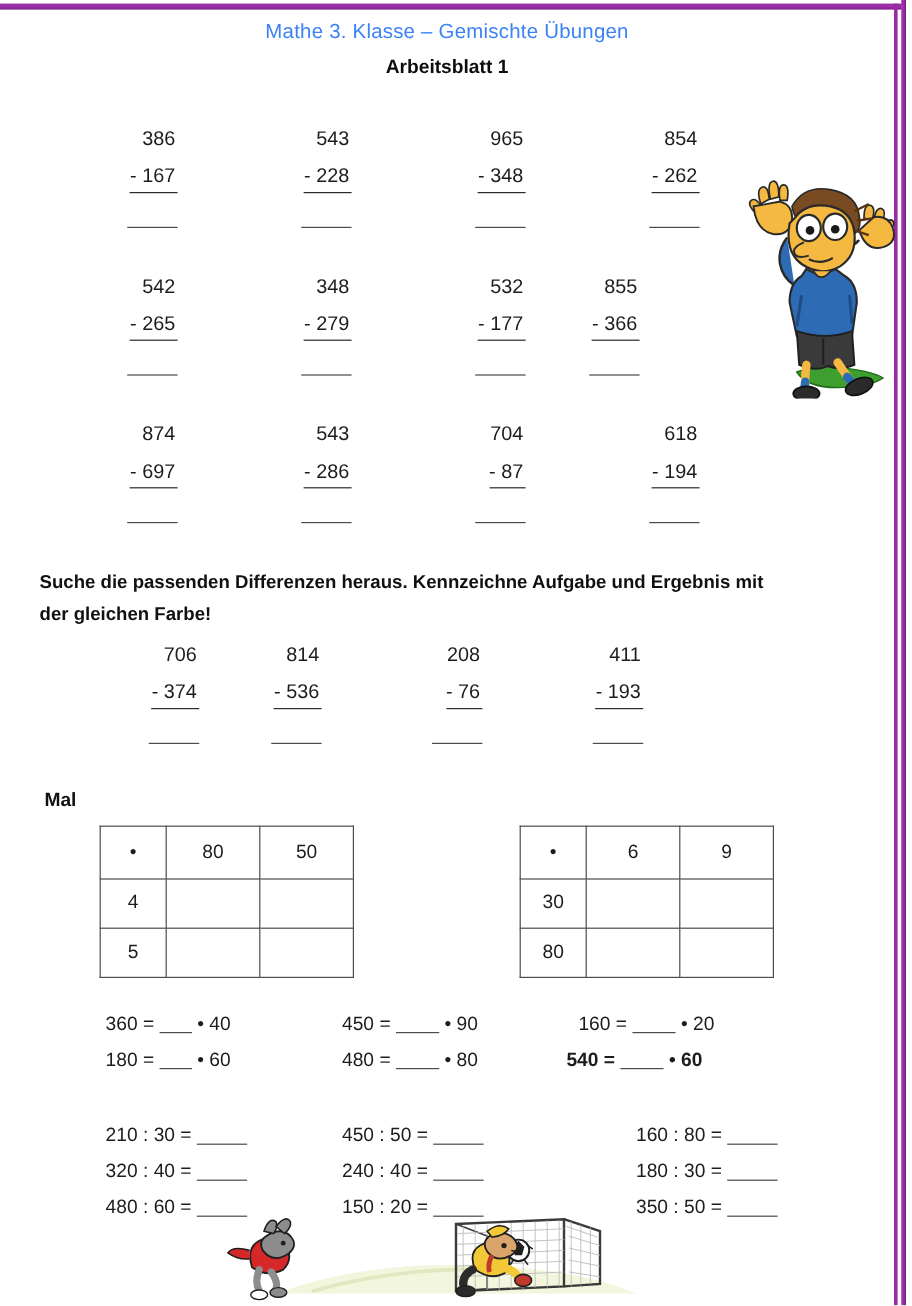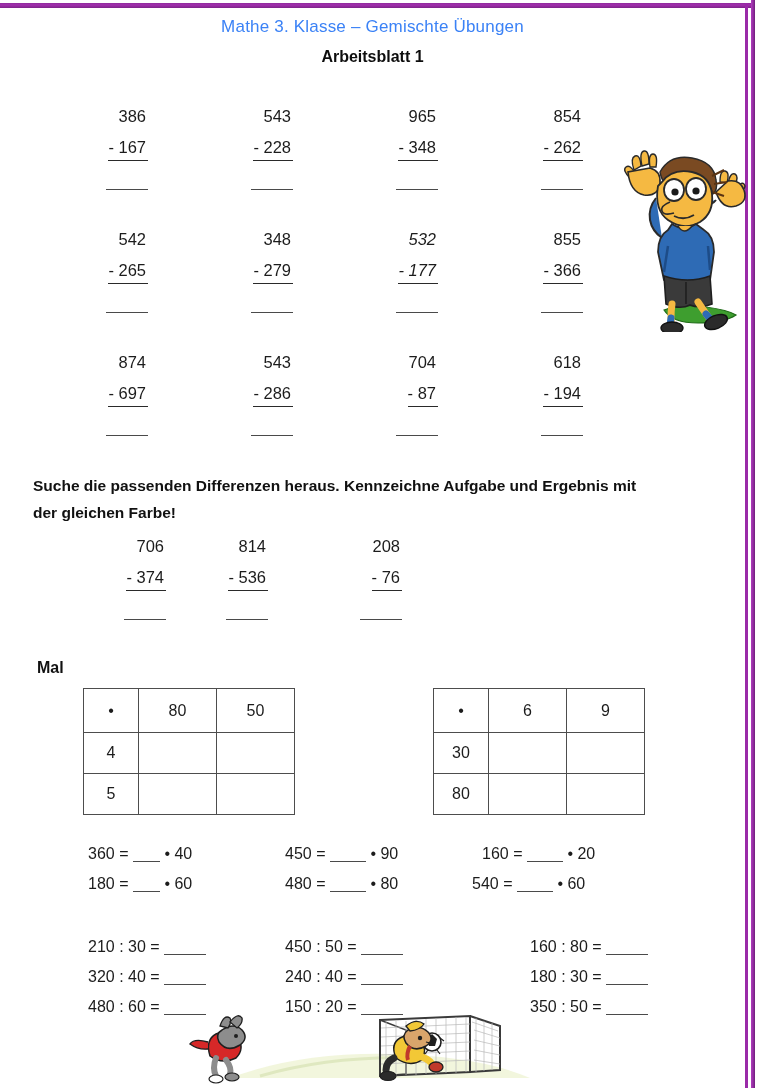--- a/index.html
+++ b/index.html
@@ -181,21 +181,21 @@
     <div class="sub-col" style="width:48px; margin-right:97px;">
       <div class="minuend">542</div>
       <div class="sub-row2"><span class="subtrahend">- 265</span></div>
       <div class="answer-rule"></div>
     </div>
     <div class="sub-col" style="width:48px; margin-right:97px;">
       <div class="minuend">348</div>
       <div class="sub-row2"><span class="subtrahend">- 279</span></div>
       <div class="answer-rule"></div>
     </div>
-    <div class="sub-col" style="width:48px; margin-right:97px;font-style:italic;">
+    <div class="sub-col" style="width:48px; margin-right:47px;">
       <div class="minuend">532</div>
       <div class="sub-row2"><span class="subtrahend">- 177</span></div>
       <div class="answer-rule"></div>
     </div>
     <div class="sub-col" style="width:48px;">
       <div class="minuend">855</div>
       <div class="sub-row2"><span class="subtrahend">- 366</span></div>
       <div class="answer-rule"></div>
     </div>
   </div>
@@ -235,20 +235,25 @@
       <div class="answer-rule"></div>
     </div>
     <div class="sub-col" style="width:46px; margin-right:88px;">
       <div class="minuend">814</div>
       <div class="sub-row2"><span class="subtrahend">- 536</span></div>
       <div class="answer-rule"></div>
     </div>
     <div class="sub-col" style="width:46px; margin-right:88px;">
       <div class="minuend">208</div>
       <div class="sub-row2"><span class="subtrahend">- 76</span></div>
+      <div class="answer-rule"></div>
+    </div>
+    <div class="sub-col" style="width:46px; margin-right:88px;">
+      <div class="minuend">411</div>
+      <div class="sub-row2"><span class="subtrahend">- 193</span></div>
       <div class="answer-rule"></div>
     </div>
   </div>
 
   <div class="mal-heading">Mal</div>
 
   <table class="mal-table" style="left:83px; top:688px;">
     <tbody>
         <tr>
       <td class="head-row first-col dot-cell">•</td>
@@ -318,21 +323,21 @@
     <span>80</span>
   </div>
 
   <div class="eq" style="left:482px; top:845px;">
     <span>160</span>
     <span>=</span>
     <span class="blank blank-md"></span>
     <span>•</span>
     <span>20</span>
   </div>
-  <div class="eq" style="left:472px; top:875px;">
+  <div class="eq" style="left:472px; top:875px;font-weight:bold;">
     <span>540</span>
     <span>=</span>
     <span class="blank blank-md"></span>
     <span>•</span>
     <span>60</span>
   </div>
 
   <div class="eq" style="left:88px; top:938px;">
     <span>210 : 30 =</span>
     <span class="blank blank-lg"></span>

